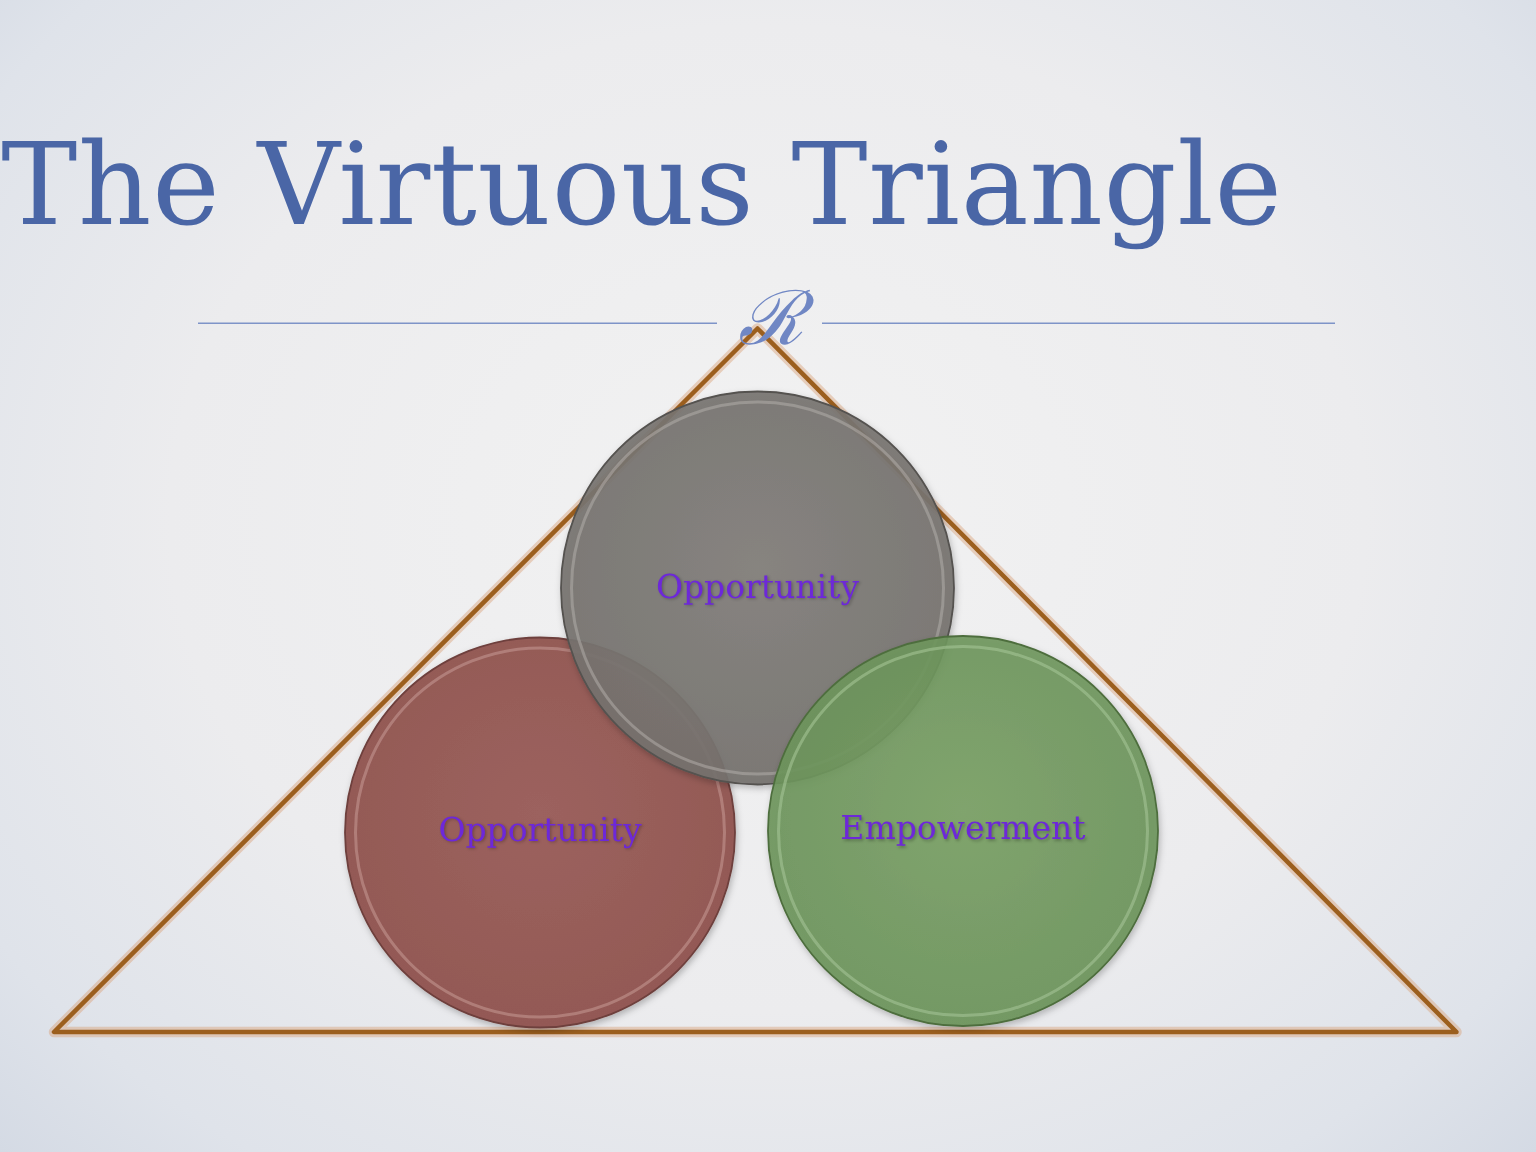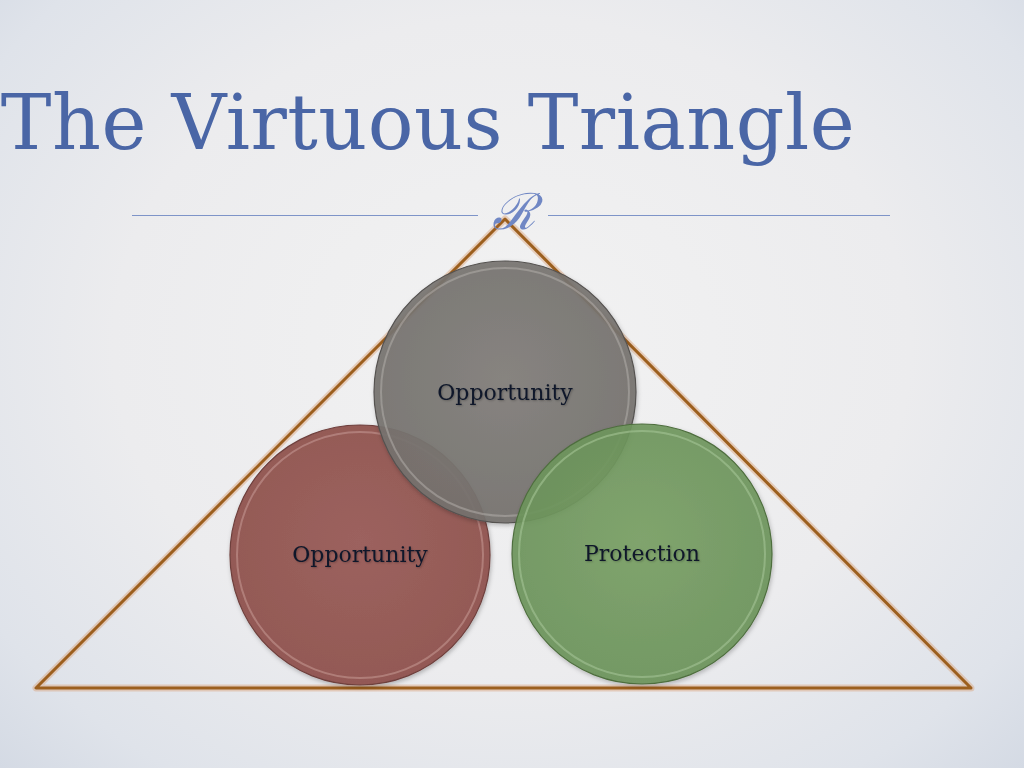--- a/index.html
+++ b/index.html
@@ -19,21 +19,21 @@
   }
   .rule.left { left:132px; width:346px; }
   .rule.right { left:548px; width:342px; }
   .ornament {
     position:absolute; left:474px; top:186px; width:80px; height:52px;
     color:#7087c4; font-size:50px; line-height:52px; text-align:center;
     font-style:italic; font-family:"DejaVu Serif", serif;
   }
   svg.diagram { position:absolute; left:0; top:0; }
   .label {
-    position:absolute; color:#0f172a; font-size:22px;
+    position:absolute; color:#6d28d9; font-size:22px;
     font-family: "DejaVu Serif", "Liberation Serif", serif;
     text-shadow: 1px 1px 2px rgba(0,0,0,0.25);
     white-space:nowrap; transform:translate(-50%,-50%);
   }
 </style>
 </head>
 <body>
 
 <div class="title">The Virtuous Triangle</div>
 
@@ -82,13 +82,13 @@
   <g filter="url(#shadow)">
     <circle cx="642" cy="554" r="130" fill="url(#gRight)" fill-opacity="0.9" stroke="#4e6e3e" stroke-width="1.2"></circle>
     <circle cx="642" cy="554" r="123" fill="none" stroke="#a9c89a" stroke-width="2" opacity="0.55"></circle>
   </g>
 </svg>
 
 <div class="ornament">ℛ</div>
 
 <div class="label" style="left:505px; top:392px;">Opportunity</div>
 <div class="label" style="left:360px; top:554px;">Opportunity</div>
-<div class="label" style="left:642px; top:553px;">Protection</div>
+<div class="label" style="left:642px; top:553px;">Empowerment</div>
 
 </body></html>

